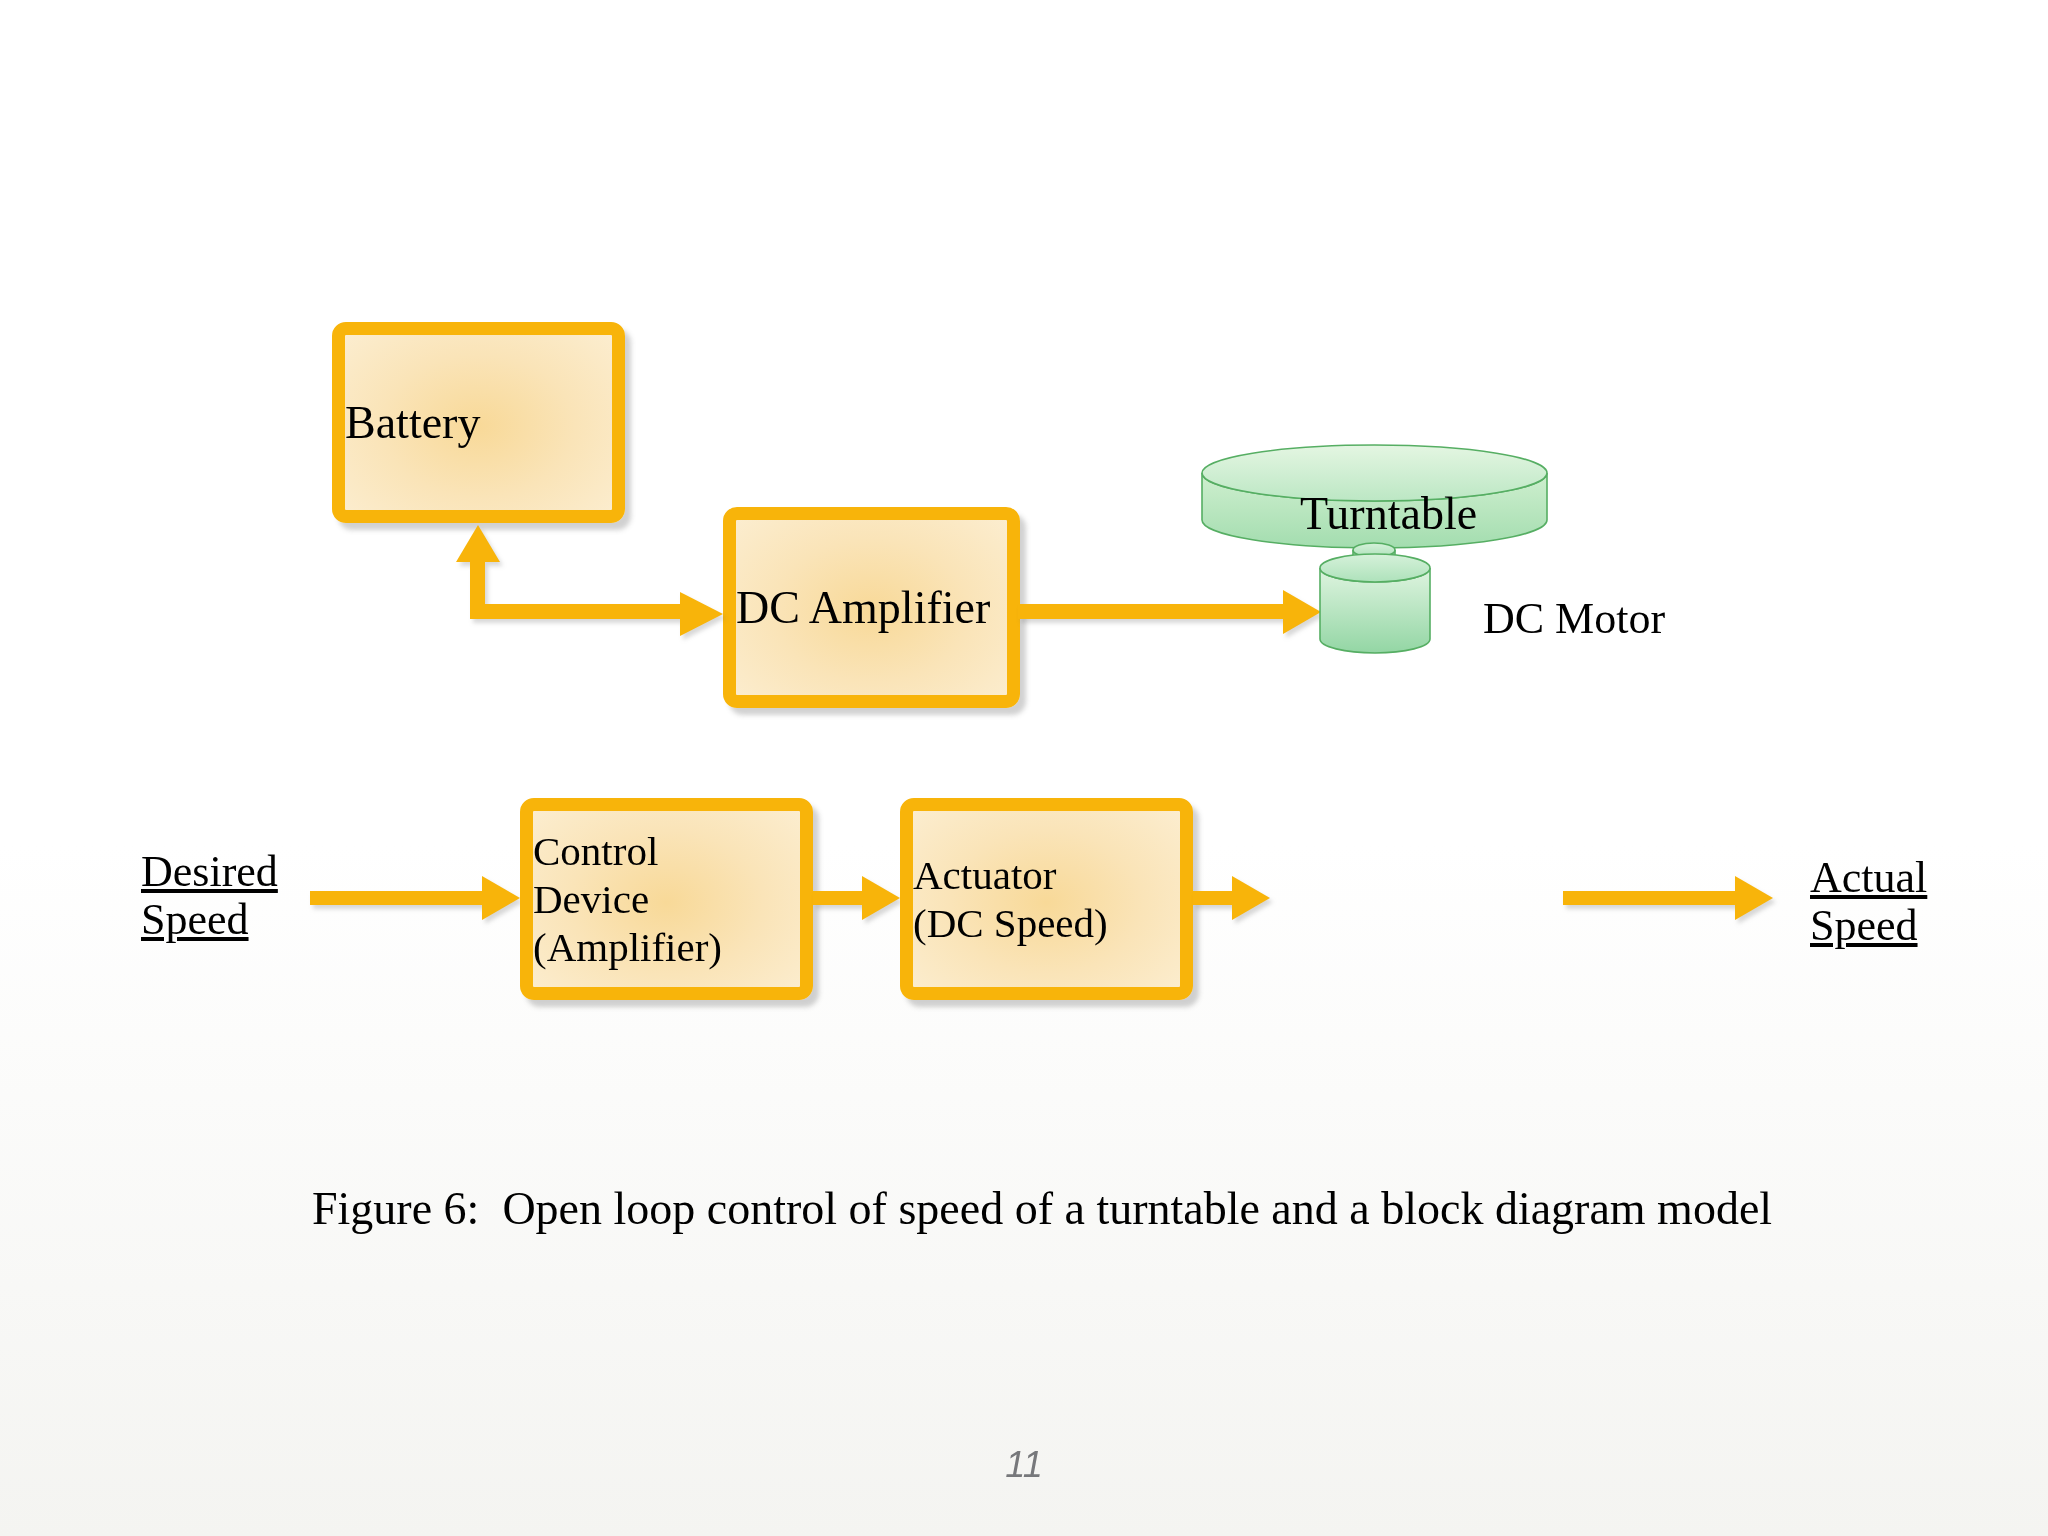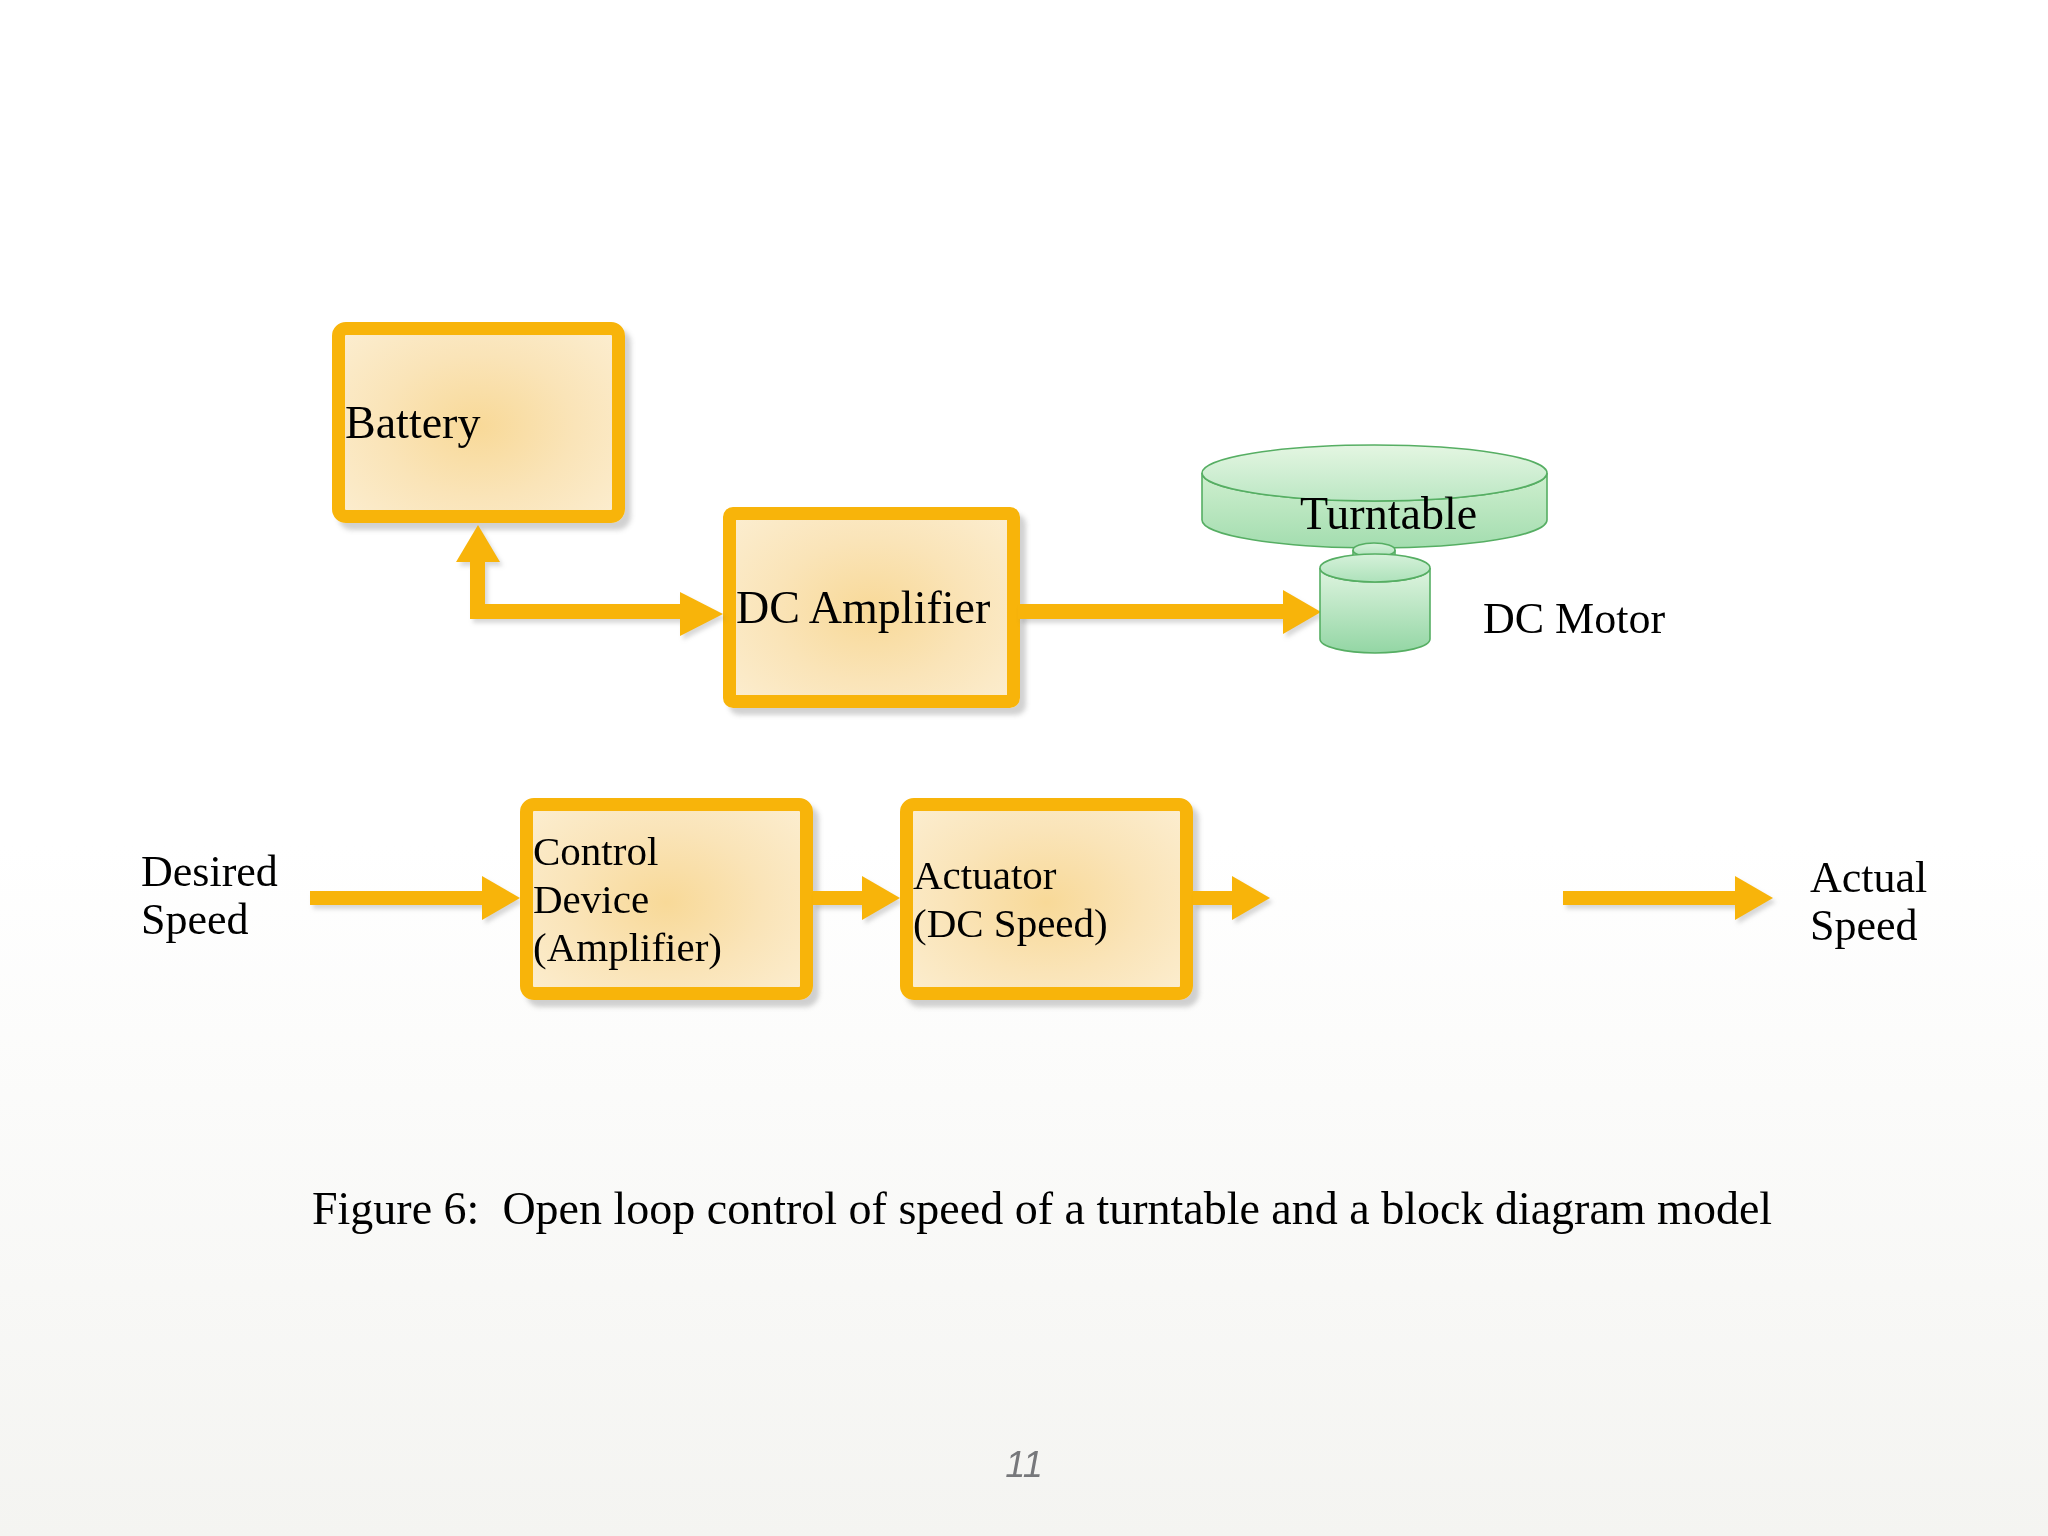--- a/index.html
+++ b/index.html
@@ -30,40 +30,40 @@
   .arrow{position:absolute;filter:drop-shadow(3px 4px 2px rgba(100,100,100,0.25));}
   .shaft{position:absolute;background:var(--accent_gold,#F8B40A);}
   .head-right{position:absolute;width:0;height:0;
     border-top:22px solid transparent;border-bottom:22px solid transparent;
     border-left:40px solid var(--accent_gold,#F8B40A);}
   .head-up{position:absolute;width:0;height:0;
     border-left:22px solid transparent;border-right:22px solid transparent;
     border-bottom:37px solid var(--accent_gold,#F8B40A);}
   
   .t{position:absolute;color:#000;}
-  .t .line{display:block;}
+  .t .line{display:block;text-decoration:underline;}
   .io-label{font-size:44px;line-height:48px;}
   .motor-label{font-size:44px;}
   .disk-label{font-size:46px;text-align:center;}
   .caption{font-size:46px;white-space:pre;}
   .pagenum{font-family:"Liberation Sans","DejaVu Sans",sans-serif;
     font-size:36px;color:var(--page_number_gray,#77787B);text-align:center;}
   
   .cyl-stroke{stroke:var(--green_stroke,#56AE63);stroke-width:1.6;}
 </style>
 </head>
 <body>
 
 <div class="slide">
 
   <div class="gbox big-label" style="left:332px;top:322px;width:293px;height:201px;">
     <div class="bline">Battery</div>
   </div>
 
-  <div class="gbox big-label" style="left:723px;top:507px;width:297px;height:201px;border-radius:10px;">
+  <div class="gbox big-label" style="left:723px;top:507px;width:297px;height:201px;">
     <div class="bline">DC Amplifier</div>
   </div>
 
   <div class="arrow" style="left:456px;top:525px;width:267px;height:97px;">
     <div class="head-up" style="left:0;top:0;"></div>
     <div class="shaft" style="left:14px;top:36px;width:15px;height:58px;"></div>
     <div class="shaft" style="left:14px;top:79px;width:210px;height:15px;"></div>
     <div class="head-right" style="left:224px;top:67px;border-left-width:43px;"></div>
   </div>
 

